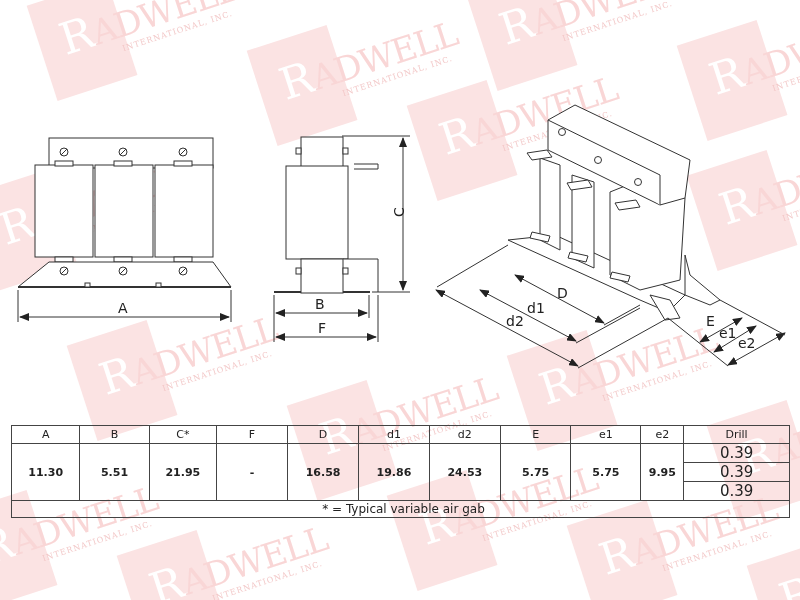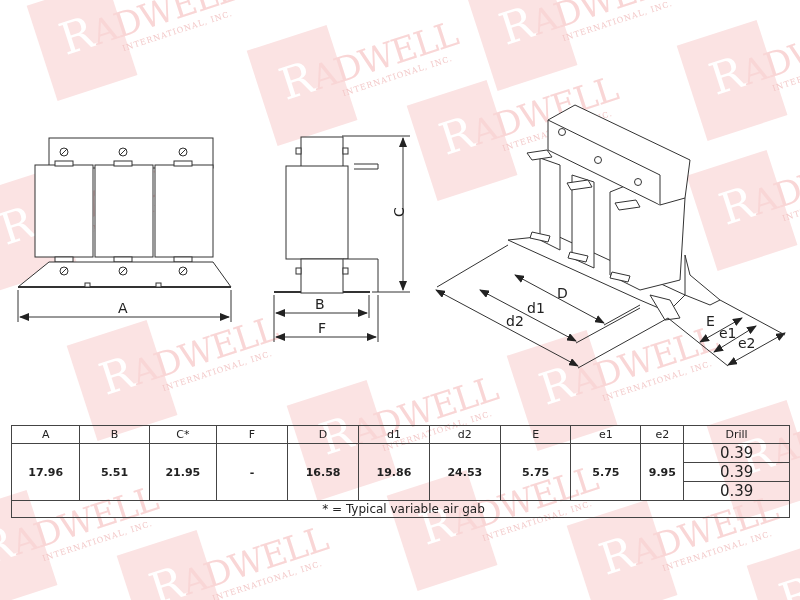--- a/index.html
+++ b/index.html
@@ -254,21 +254,21 @@
     <th>F</th>
     <th>D</th>
     <th>d1</th>
     <th>d2</th>
     <th>E</th>
     <th>e1</th>
     <th>e2</th>
     <th>Drill</th>
   </tr>
   <tr>
-    <td class="val" rowspan="3">17.96</td>
+    <td class="val" rowspan="3">11.30</td>
     <td class="val" rowspan="3">5.51</td>
     <td class="val" rowspan="3">21.95</td>
     <td class="val" rowspan="3">-</td>
     <td class="val" rowspan="3">16.58</td>
     <td class="val" rowspan="3">19.86</td>
     <td class="val" rowspan="3">24.53</td>
     <td class="val" rowspan="3">5.75</td>
     <td class="val" rowspan="3">5.75</td>
     <td class="val" rowspan="3">9.95</td>
     <td class="drill">0.39</td>

